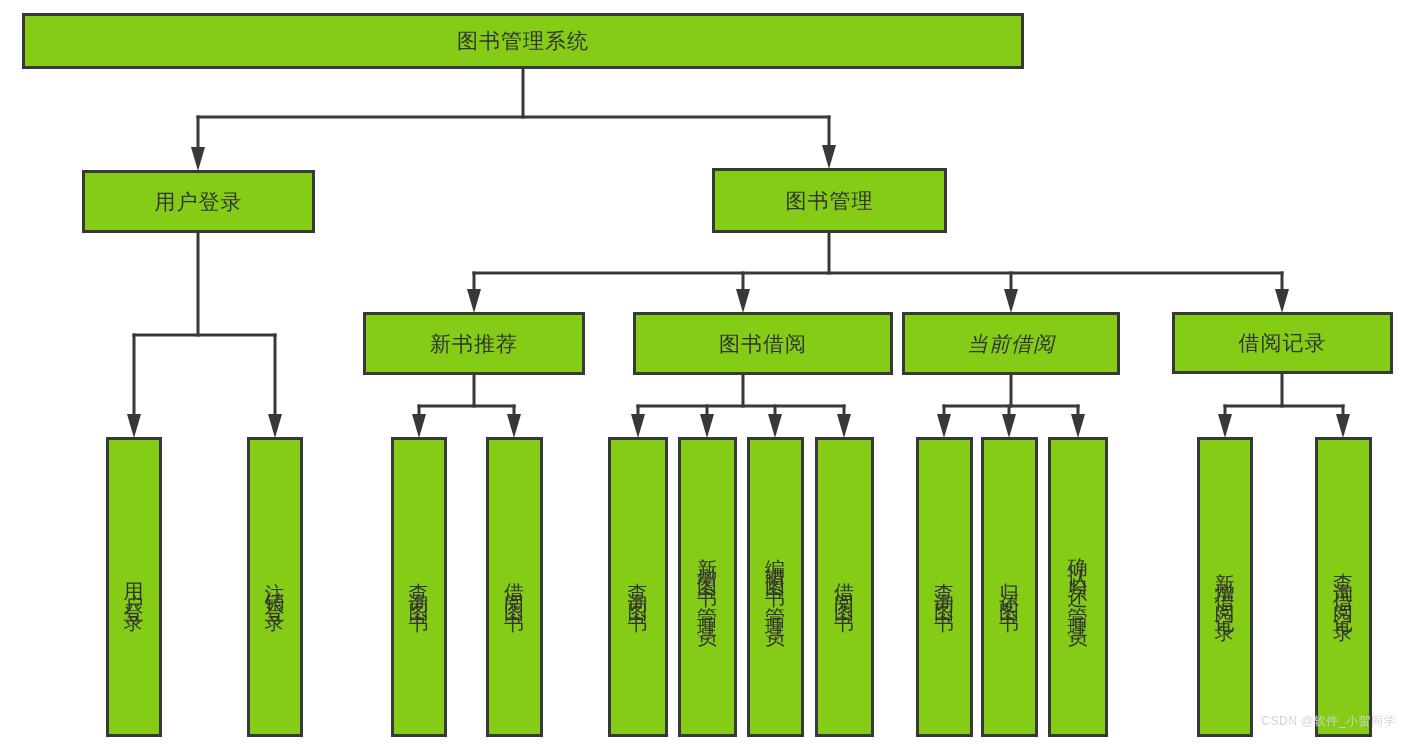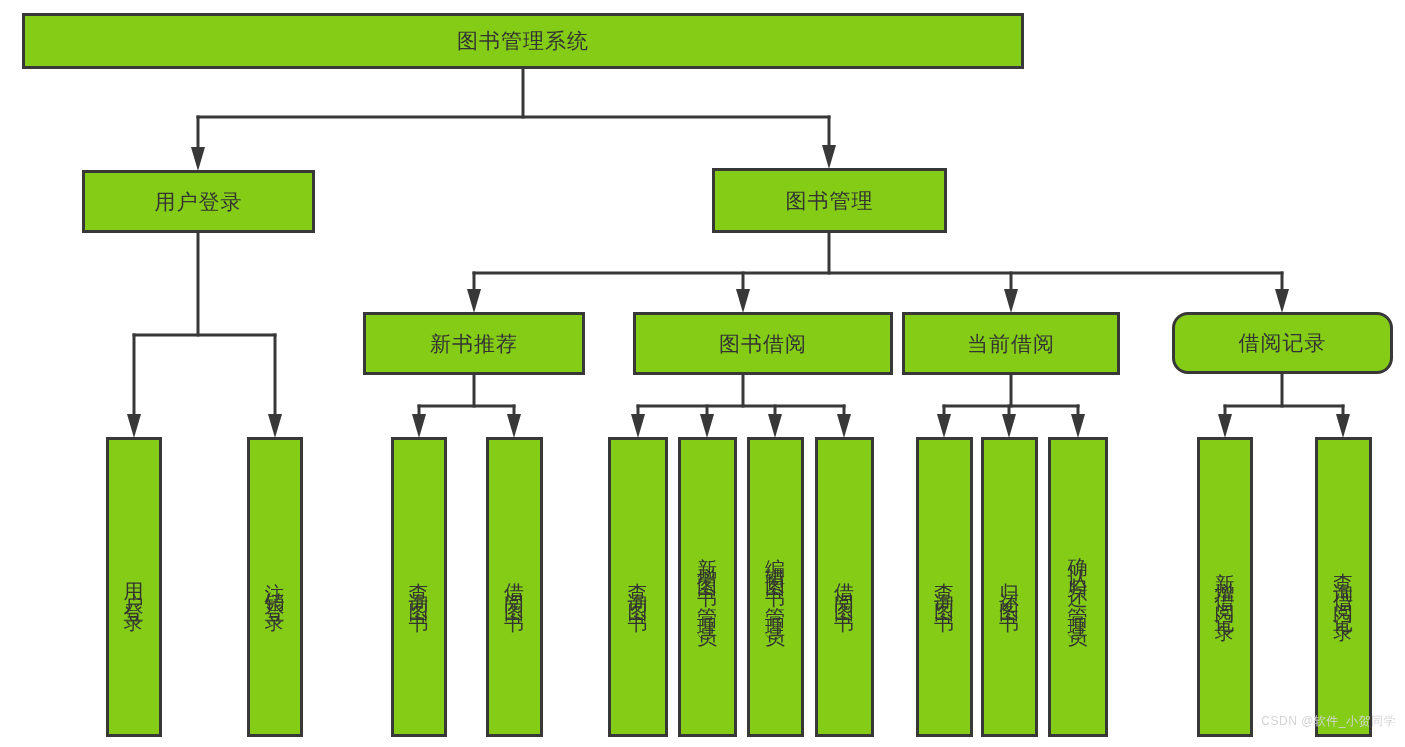--- a/index.html
+++ b/index.html
@@ -24,22 +24,22 @@
   .watermark{
     position:absolute;top:713px;right:9px;color:var(--watermark);
     font-size:12px;letter-spacing:0.5px;z-index:5;white-space:nowrap;
   }
   
   #n-root{left:22px;top:13px;width:1002px;height:56px;}
   #n-login{left:82px;top:170px;width:233px;height:63px;}
   #n-mgmt{left:712px;top:168px;width:235px;height:65px;}
   #n-newbook{left:363px;top:312px;width:222px;height:63px;}
   #n-bookborrow{left:633px;top:312px;width:260px;height:63px;}
-  #n-currentborrow{left:902px;top:312px;width:218px;height:63px;}
-  #n-records{left:1172px;top:312px;width:221px;height:62px;border-radius:16px;}
+  #n-currentborrow{left:902px;top:312px;width:218px;height:63px;font-style:italic;}
+  #n-records{left:1172px;top:312px;width:221px;height:62px;}
   .leaf{top:437px;height:300px;}
   #l-a1{left:106px;width:56px;} #l-a2{left:247px;width:56px;}
   #l-b1{left:391px;width:56px;} #l-b2{left:486px;width:57px;}
   #l-c1{left:608px;width:60px;} #l-c2{left:678px;width:59px;}
   #l-c3{left:747px;width:57px;} #l-c4{left:815px;width:59px;}
   #l-d1{left:916px;width:57px;} #l-d2{left:981px;width:57px;} #l-d3{left:1048px;width:60px;}
   #l-e1{left:1197px;width:56px;} #l-e2{left:1315px;width:57px;}
 </style>
 </head>
 <body>

